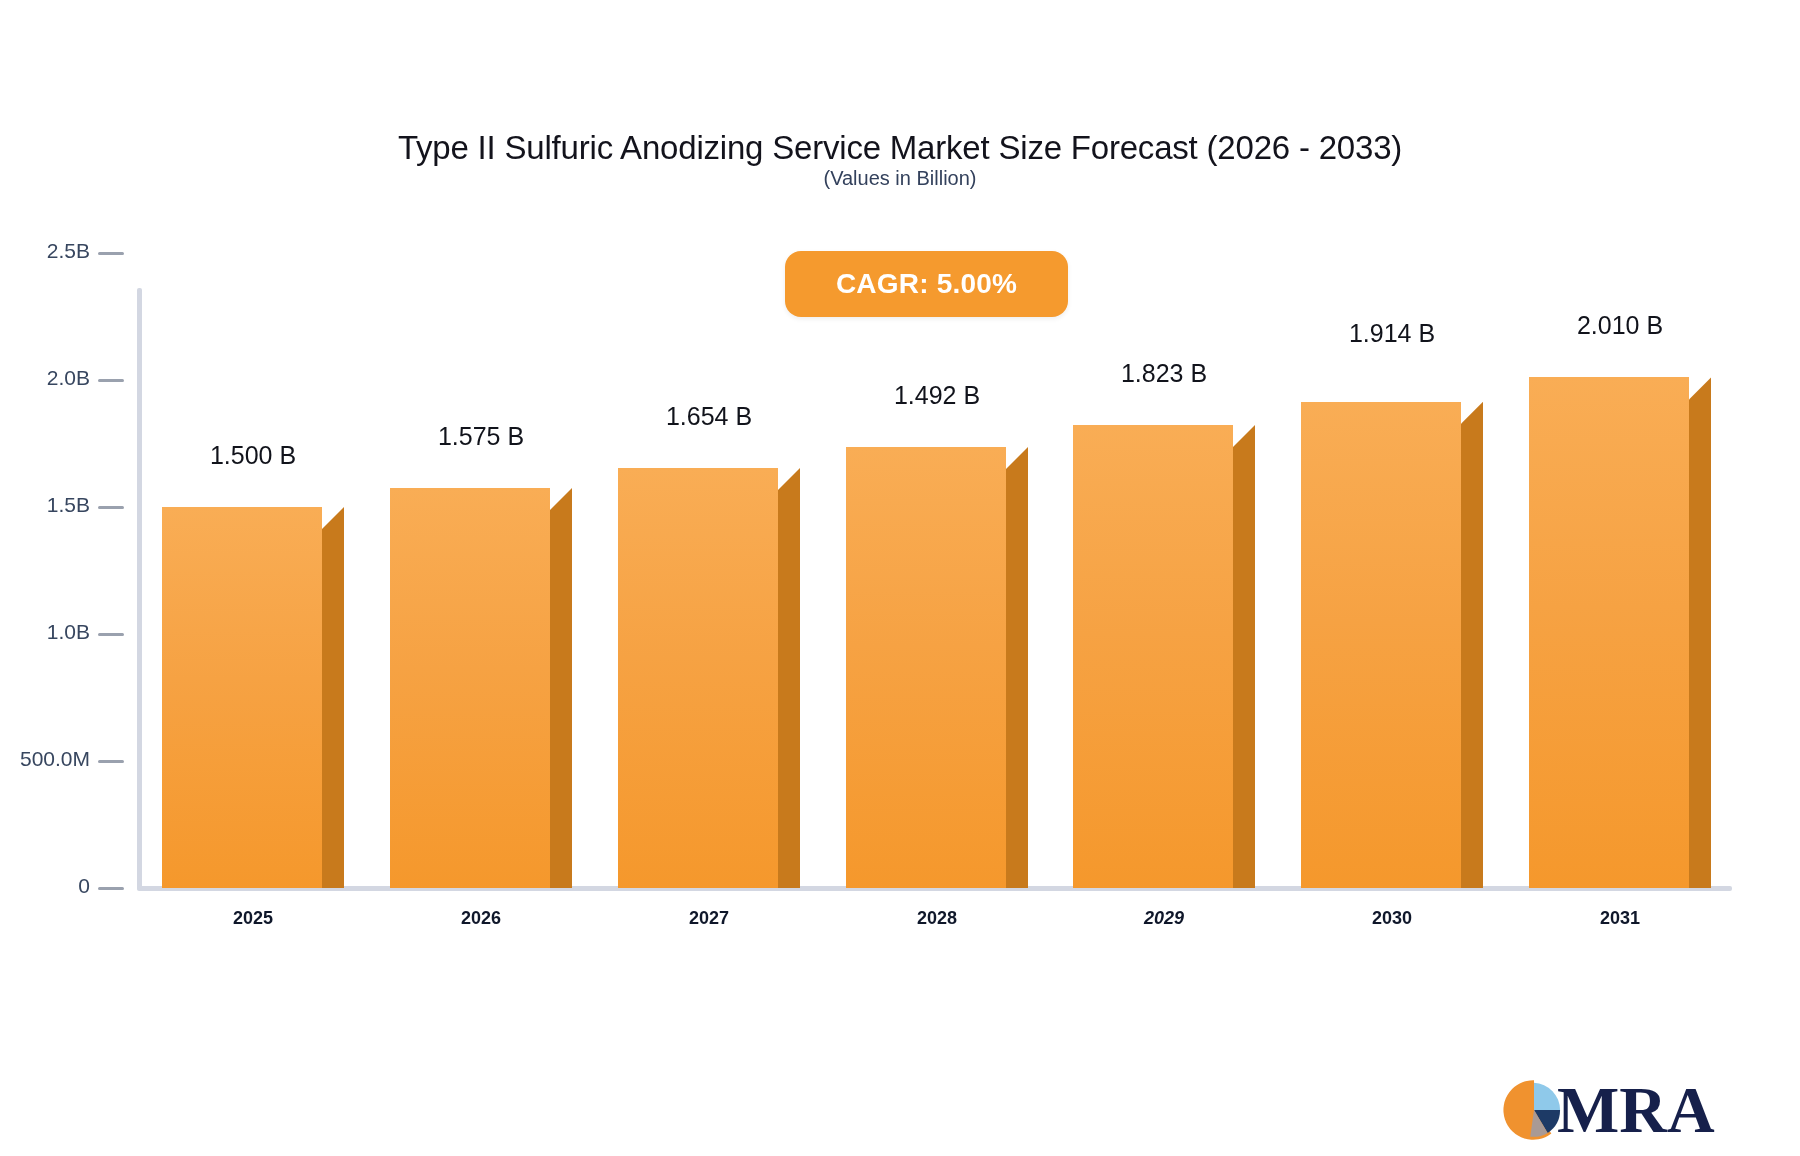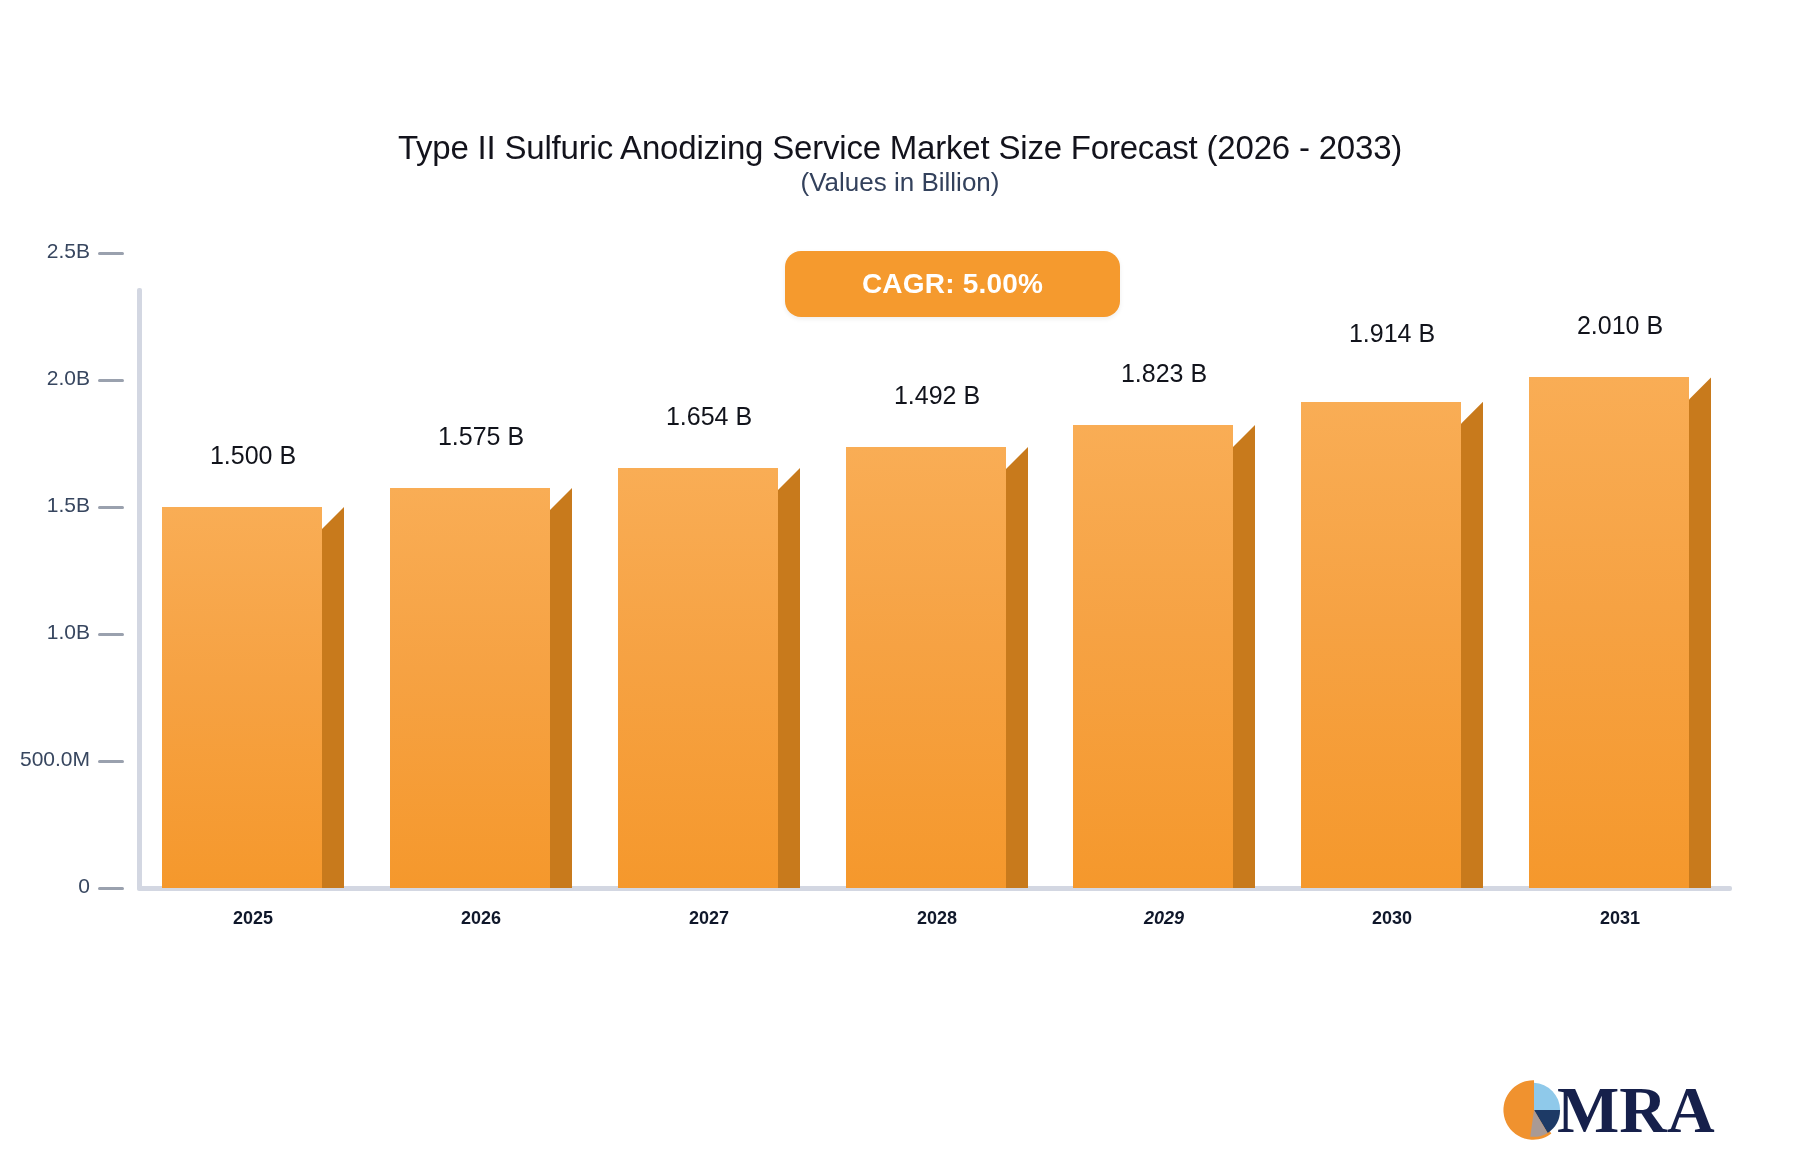--- a/index.html
+++ b/index.html
@@ -34,32 +34,32 @@
     letter-spacing: -0.2px;
     white-space: nowrap;
     margin-top: 21px;
   }
   #chart-subtitle {
     position: absolute;
     left: 0;
     top: 167px;
     width: 1800px;
     text-align: center;
-    font-size: 26px;
+    font-size: 20px;
     font-weight: normal;
     color: #33415c;
     white-space: nowrap;
   }
 
   
   #cagr-badge {
     position: absolute;
     left: 785px;
     top: 251px;
-    width: 335px;
+    width: 283px;
     height: 66px;
     background: #f59a2e;
     border-radius: 16px;
     display: flex;
     align-items: center;
     justify-content: center;
     box-shadow: 0 2px 5px rgba(0,0,0,0.07);
   }
   #cagr-badge .badge-text {
     color: #ffffff;

